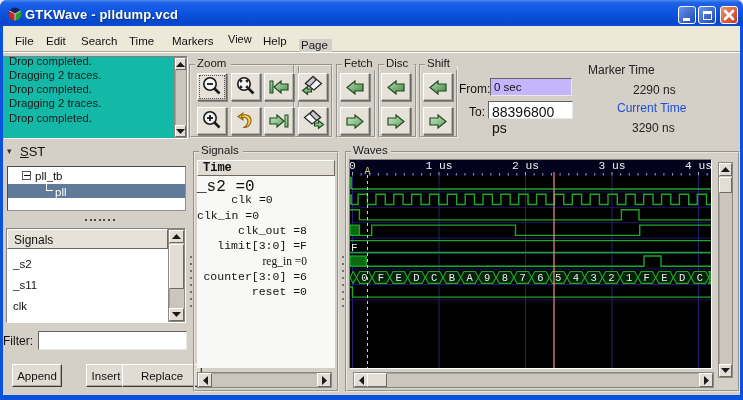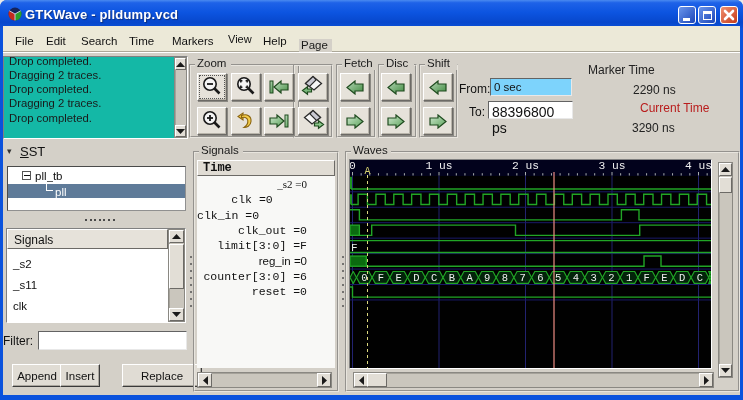--- a/index.html
+++ b/index.html
@@ -181,26 +181,26 @@
         <defs>
           <linearGradient id="gr1" x1="0" y1="0" x2="1" y2="1">
             <stop offset="0" stop-color="#cfe8cf"></stop>
             <stop offset="1" stop-color="#58a158"></stop>
           </linearGradient>
         </defs>
         <path d="M1 4 L9 4 L9 1 L17 7.5 L9 14 L9 11 L1 11 Z" fill="url(#gr1)" stroke="#1e4a1e" stroke-width="1.2"></path>
       </svg>
     </div>
     <div class="abs" style="left:459px;top:82px;font-size:12px;color:#111">From:</div>
-    <div class="abs" style="left:490px;top:78px;width:82px;height:18px;background:#7dd3fc;border:1px solid #636363;border-bottom-color:#e8e8e8;border-right-color:#e8e8e8;font-size:11.5px;color:#111;padding:2px 0 0 3px">0 sec</div>
+    <div class="abs" style="left:490px;top:78px;width:82px;height:18px;background:#c4b5fd;border:1px solid #636363;border-bottom-color:#e8e8e8;border-right-color:#e8e8e8;font-size:11.5px;color:#111;padding:2px 0 0 3px">0 sec</div>
     <div class="abs" style="left:469px;top:105px;font-size:12px;color:#111">To:</div>
     <div class="abs" style="left:488px;top:101px;width:85px;height:18px;background:#fff;border:1px solid #636363;border-bottom-color:#e8e8e8;border-right-color:#e8e8e8;font-size:14px;color:#111;padding:2px 0 0 3px">88396800 ps</div>
     <div class="abs" style="left:588px;top:63px;font-size:12px;color:#222">Marker Time</div>
     <div class="abs" style="left:633px;top:83px;font-size:12px;color:#222">2290 ns</div>
-    <div class="abs" style="left:640px;top:101px;font-size:12px;color:#b91c1c">Current Time</div>
+    <div class="abs" style="left:617px;top:101px;font-size:12px;color:#1d4ed8">Current Time</div>
     <div class="abs" style="left:632px;top:121px;font-size:12px;color:#222">3290 ns</div>
     <div class="abs" style="left:7px;top:146px;width:8px;height:10px;font-size:9px;color:#333">▾</div>
     <div class="abs" style="left:20px;top:144px;font-size:13px;color:#111"><span style="text-decoration:underline">S</span>ST</div>
     <div class="abs" style="left:7px;top:166px;width:179px;height:45px;background:#fff;border:1px solid #4a4a4a;border-bottom-color:#909090;border-right-color:#909090;overflow:hidden">
       <div style="position:absolute;left:14px;top:4px;width:9px;height:9px;border:1px solid #555;background:#fff"></div>
       <div style="position:absolute;left:15.5px;top:8px;width:6px;height:1px;background:#111"></div>
       <div style="position:absolute;left:27px;top:2.5px;font-size:11.5px;color:#111">pll_tb</div>
       <div style="position:absolute;left:0;top:17px;width:179px;height:14px;background:#5f7b99"></div>
       <div style="position:absolute;left:38px;top:14px;width:1px;height:9px;background:#fff"></div>
       <div style="position:absolute;left:38px;top:23px;width:7px;height:1px;background:#fff"></div>
@@ -247,32 +247,32 @@
       <div style="position:absolute;left:0;bottom:0;width:15px;height:13px;background:#e2ded6;border:1px solid #fff;border-bottom-color:#6c6a66;border-right-color:#6c6a66;display:flex;align-items:center;justify-content:center">
         <svg width="9" height="5" viewBox="0 0 9 5">
           <polygon points="0,0 9,0 4.5,5" fill="#1a1a1a"></polygon>
         </svg>
       </div>
       <div style="position:absolute;left:0;top:14px;width:15px;height:45px;background:#e2ded6;border:1px solid #fff;border-bottom-color:#6c6a66;border-right-color:#6c6a66"></div>
     </div>
     <div class="abs" style="left:3px;top:334px;font-size:12px;color:#111">Filter:</div>
     <div class="abs" style="left:38px;top:331px;width:149px;height:19px;background:#fff;border:1px solid #636363;border-bottom-color:#e8e8e8;border-right-color:#e8e8e8"></div>
     <div class="abs" style="left:12px;top:364px;width:50px;height:23px;background:#e0dcd4;border-top:1px solid #fff;border-left:1px solid #fff;border-bottom:1.5px solid #3a3a3a;border-right:1.5px solid #3a3a3a;box-shadow:inset -1px -1px 0 #aaa69e;display:flex;align-items:center;justify-content:center;font-size:11.5px;color:#111">Append</div>
-    <div class="abs" style="left:60px;top:364px;width:40px;height:23px;background:#e0dcd4;border-top:1px solid #fff;border-left:1px solid #fff;border-bottom:1.5px solid #3a3a3a;border-right:1.5px solid #3a3a3a;box-shadow:inset -1px -1px 0 #aaa69e;display:flex;align-items:center;justify-content:center;font-size:11.5px;color:#111">Insert</div>
+    <div class="abs" style="left:86px;top:364px;width:40px;height:23px;background:#e0dcd4;border-top:1px solid #fff;border-left:1px solid #fff;border-bottom:1.5px solid #3a3a3a;border-right:1.5px solid #3a3a3a;box-shadow:inset -1px -1px 0 #aaa69e;display:flex;align-items:center;justify-content:center;font-size:11.5px;color:#111">Insert</div>
     <div class="abs" style="left:122px;top:364px;width:80px;height:23px;background:#e0dcd4;border-top:1px solid #fff;border-left:1px solid #fff;border-bottom:1.5px solid #3a3a3a;border-right:1.5px solid #3a3a3a;box-shadow:inset -1px -1px 0 #aaa69e;display:flex;align-items:center;justify-content:center;font-size:11.5px;color:#111">Replace</div>
     <div style="position:absolute;left:193px;top:151px;width:146px;height:241px;border:2px groove #e8e5de;"></div>
     <div style="position:absolute;left:199px;top:144px;width:44px;background:#d4d0c8;padding:0 2px;font-size:11.5px;color:#1a1a1a;line-height:13px">Signals</div>
     <div class="abs" style="left:197px;top:160px;width:138px;height:16px;background:#e0dcd4;border:1px solid #fff;border-bottom-color:#6c6a66;border-right-color:#6c6a66;font-family:'Liberation Mono',monospace;font-size:12px;font-weight:bold;color:#111;padding:0 0 0 5px;line-height:15px">Time</div>
     <div class="abs" style="left:197px;top:176px;width:138px;height:192px;background:#f8f8f6"></div>
-    <div class="abs" style="left:197px;top:178.0px;width:110px;text-align:right;font-family:Liberation Serif, serif;font-size:11px;color:#111;white-space:pre">_s2 =0</div>
+    <div class="abs" style="left:197px;top:178.0px;width:110px;text-align:left;font-family:Liberation Mono, monospace;font-size:16px;color:#111;white-space:pre">_s2 =0</div>
     <div class="abs" style="left:197px;top:193.3px;width:110px;text-align:center;font-family:'Liberation Mono',monospace;font-size:11.5px;color:#111;white-space:pre">clk =0</div>
     <div class="abs" style="left:197px;top:208.6px;width:110px;text-align:left;font-family:'Liberation Mono',monospace;font-size:11.5px;color:#111;white-space:pre">clk_in =0</div>
-    <div class="abs" style="left:197px;top:223.9px;width:110px;text-align:right;font-family:'Liberation Mono',monospace;font-size:11.5px;color:#111;white-space:pre">clk_out =0</div>
+    <div class="abs" style="left:197px;top:223.9px;width:110px;text-align:right;font-family:'Liberation Mono',monospace;font-size:11.5px;color:#111;white-space:pre">clk_out =8</div>
     <div class="abs" style="left:197px;top:239.2px;width:110px;text-align:right;font-family:'Liberation Mono',monospace;font-size:11.5px;color:#111;white-space:pre">limit[3:0] =F</div>
-    <div class="abs" style="left:197px;top:254.5px;width:110px;text-align:right;font-family:Liberation Sans, sans-serif;font-size:11.5px;color:#111;white-space:pre">reg_in =0</div>
+    <div class="abs" style="left:197px;top:254.5px;width:110px;text-align:right;font-family:Liberation Serif, serif;font-size:11.5px;color:#111;white-space:pre">reg_in =0</div>
     <div class="abs" style="left:197px;top:269.8px;width:110px;text-align:right;font-family:'Liberation Mono',monospace;font-size:11.5px;color:#111;white-space:pre">counter[3:0] =6</div>
     <div class="abs" style="left:197px;top:285.1px;width:110px;text-align:right;font-family:'Liberation Mono',monospace;font-size:11.5px;color:#111;white-space:pre">reset =0</div>
     <div style="position:absolute;left:197px;top:372px;width:135px;height:16px;background:#cac6bd;border:1px solid #8a8882;box-shadow:inset 1px 1px 0 #a5a29a">
       <div style="position:absolute;left:0;top:0;width:14px;height:14px;background:#e2ded6;border:1px solid #fff;border-bottom-color:#6c6a66;border-right-color:#6c6a66;display:flex;align-items:center;justify-content:center">
         <svg width="5" height="9" viewBox="0 0 5 9">
           <polygon points="5,0 5,9 0,4.5" fill="#1a1a1a"></polygon>
         </svg>
       </div>
       <div style="position:absolute;right:0;top:0;width:14px;height:14px;background:#e2ded6;border:1px solid #fff;border-bottom-color:#6c6a66;border-right-color:#6c6a66;display:flex;align-items:center;justify-content:center">
         <svg width="5" height="9" viewBox="0 0 5 9">

